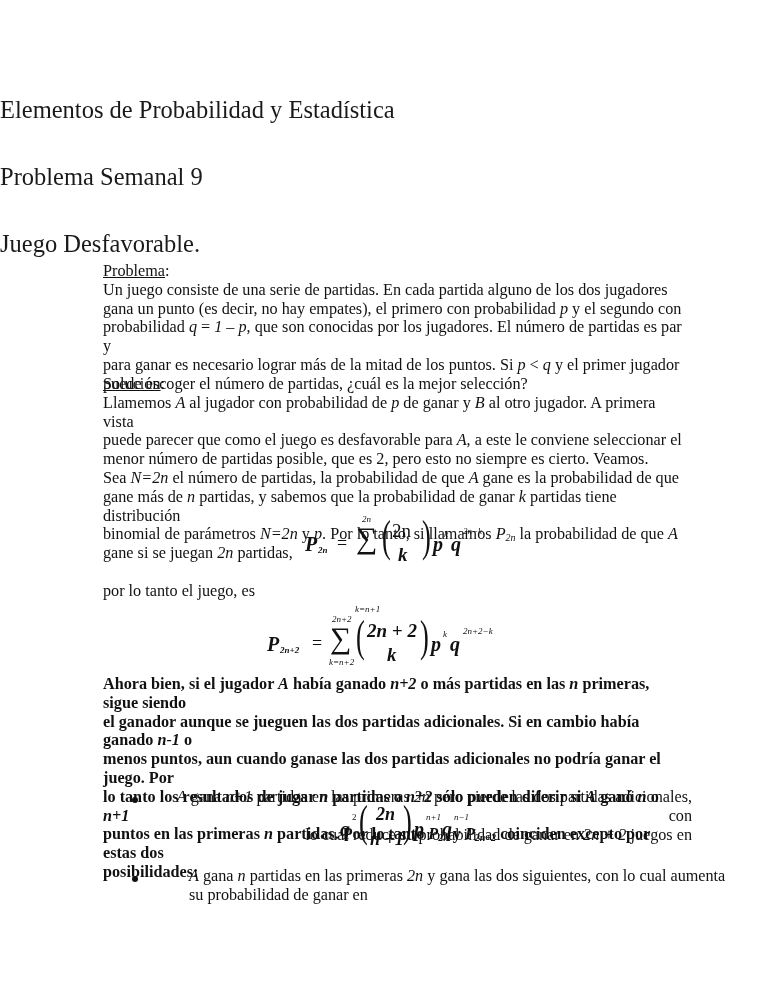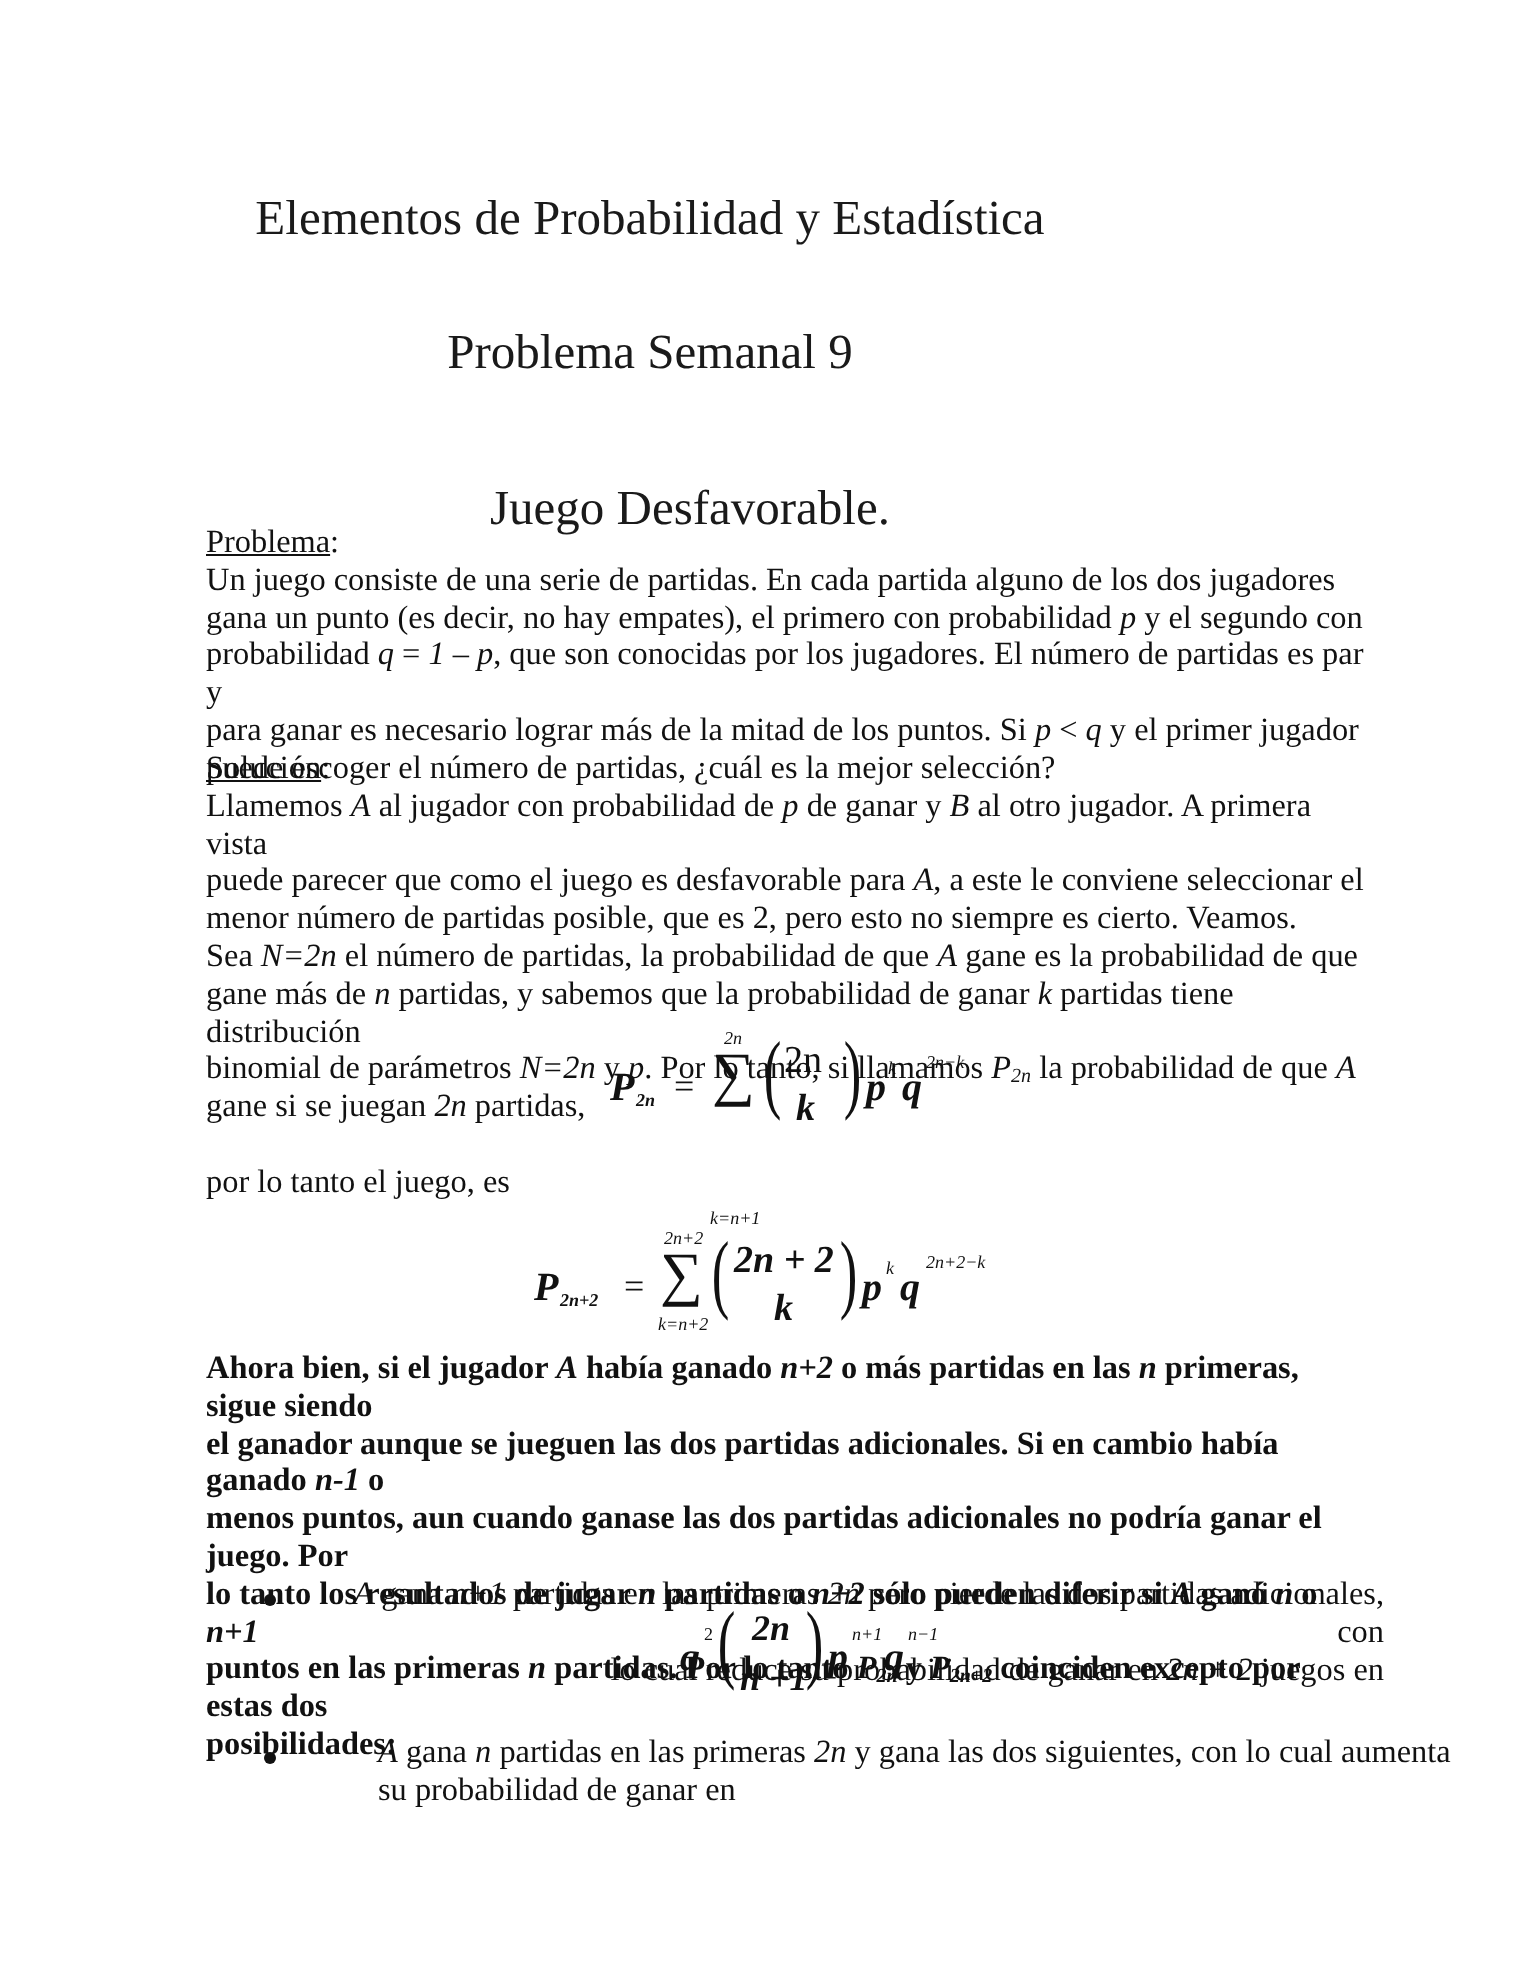--- a/index.html
+++ b/index.html
@@ -3,26 +3,26 @@
   <meta charset="utf-8">
   <style>
     html, body { margin: 0; padding: 0; background: #ffffff; }
     body {
       width: 768px; height: 994px; position: relative; overflow: hidden;
       font-family: "Liberation Serif", "DejaVu Serif", serif;
       color: #111111;
     }
     .page { position: absolute; left: 0; top: 0; width: 768px; height: 994px; }
     .title {
-      position: absolute; left: 0; width: 650px; text-align: center;
+      position: absolute; left: 0; width: 650px; 
       font-size: 24.5px; line-height: 28px; color: #1a1a1a;
     }
     .t1 { top: 96px; }
     .t2 { top: 163px; }
-    .t3 { top: 241px; margin-left: 20px; }
+    .t3 { top: 230px; }
     .body-text {
       position: absolute; left: 103px; width: 580px;
       font-size: 16.2px; line-height: 18.8px;
     }
     .body-text p { margin: 0; }
     .u { text-decoration: underline; }
     i { font-style: italic; }
     sub { font-size: 10px; vertical-align: -2px; line-height: 0; }
     .eq {
       position: absolute; font-family: "Liberation Serif", serif; color: #111;

